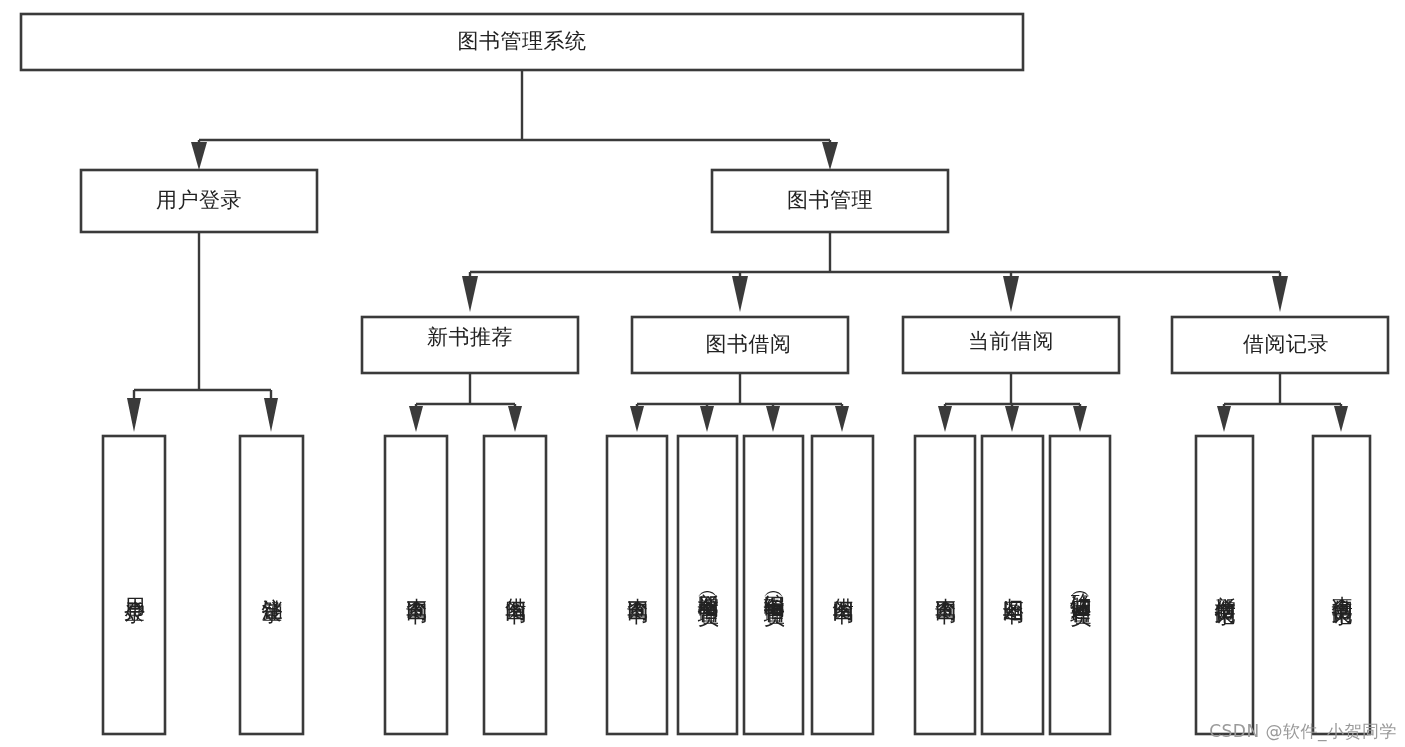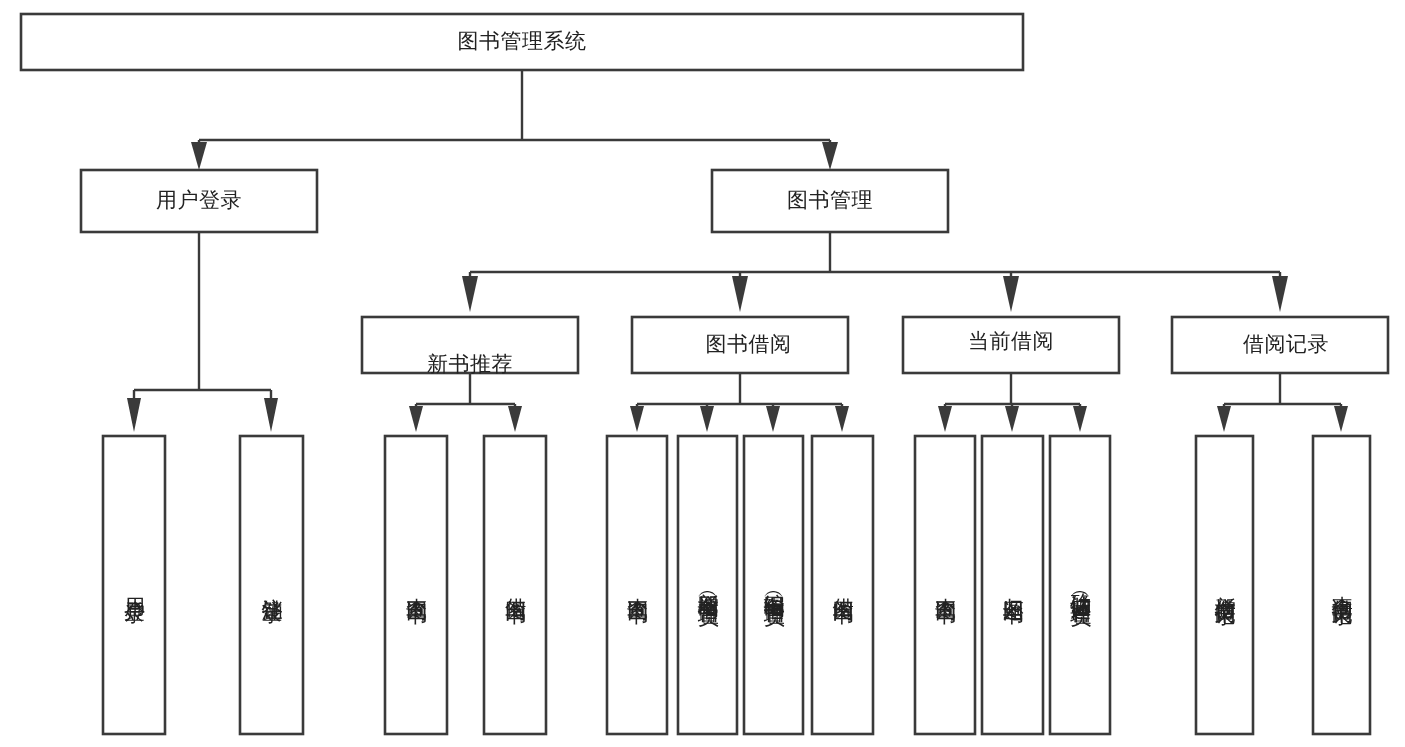--- a/index.html
+++ b/index.html
@@ -181,33 +181,34 @@
     <rect class="node-box" x="1050" y="436" width="60" height="298"></rect>
     <rect class="node-box" x="1196" y="436" width="57" height="298"></rect>
     <rect class="node-box" x="1313" y="436" width="57" height="298"></rect>
   </svg>
 
   <div class="node-label horizontal" style="left:21px;top:14px;width:1002px;height:56px;">图书管理系统</div>
 
   <div class="node-label horizontal" style="left:81px;top:170px;width:236px;height:62px;">用户登录</div>
   <div class="node-label horizontal" style="left:712px;top:170px;width:236px;height:62px;text-align:right;">图书管理</div>
 
-  <div class="node-label horizontal" style="left:362px;top:333px;width:216px;height:64px;">新书推荐</div>
+  <div class="node-label horizontal" style="left:362px;top:306px;width:216px;height:64px;">新书推荐</div>
   <div class="node-label horizontal" style="left:632px;top:317px;width:233px;height:56px;">图书借阅</div>
   <div class="node-label horizontal" style="left:903px;top:317px;width:216px;height:50px;">当前借阅</div>
   <div class="node-label horizontal" style="left:1172px;top:317px;width:216px;height:56px;padding-left:12px;">借阅记录</div>
 
   <div class="node-label vertical" style="left:103px;top:436px;width:62px;height:298px;">用户登录</div>
   <div class="node-label vertical" style="left:240px;top:436px;width:63px;height:298px;">注销登录</div>
   <div class="node-label vertical" style="left:385px;top:436px;width:62px;height:298px;">查询图书</div>
   <div class="node-label vertical" style="left:484px;top:436px;width:62px;height:298px;">借阅图书</div>
   <div class="node-label vertical" style="left:607px;top:436px;width:60px;height:298px;">查询图书</div>
   <div class="node-label vertical" style="left:678px;top:436px;width:59px;height:298px;">新增图书（管理员）</div>
   <div class="node-label vertical" style="left:744px;top:436px;width:59px;height:298px;">编辑图书（管理员）</div>
   <div class="node-label vertical" style="left:812px;top:436px;width:61px;height:298px;">借阅图书</div>
   <div class="node-label vertical" style="left:915px;top:436px;width:60px;height:298px;">查询图书</div>
   <div class="node-label vertical" style="left:982px;top:436px;width:61px;height:298px;">归还图书</div>
   <div class="node-label vertical" style="left:1050px;top:436px;width:60px;height:298px;">确认归还（管理员）</div>
   <div class="node-label vertical" style="left:1196px;top:436px;width:57px;height:298px;">新增借阅记录</div>
   <div class="node-label vertical" style="left:1313px;top:436px;width:57px;height:298px;">查询借阅记录</div>
 
+  <div class="watermark">CSDN @软件_小贺同学</div>
 
 </div>
 
 </body></html>

